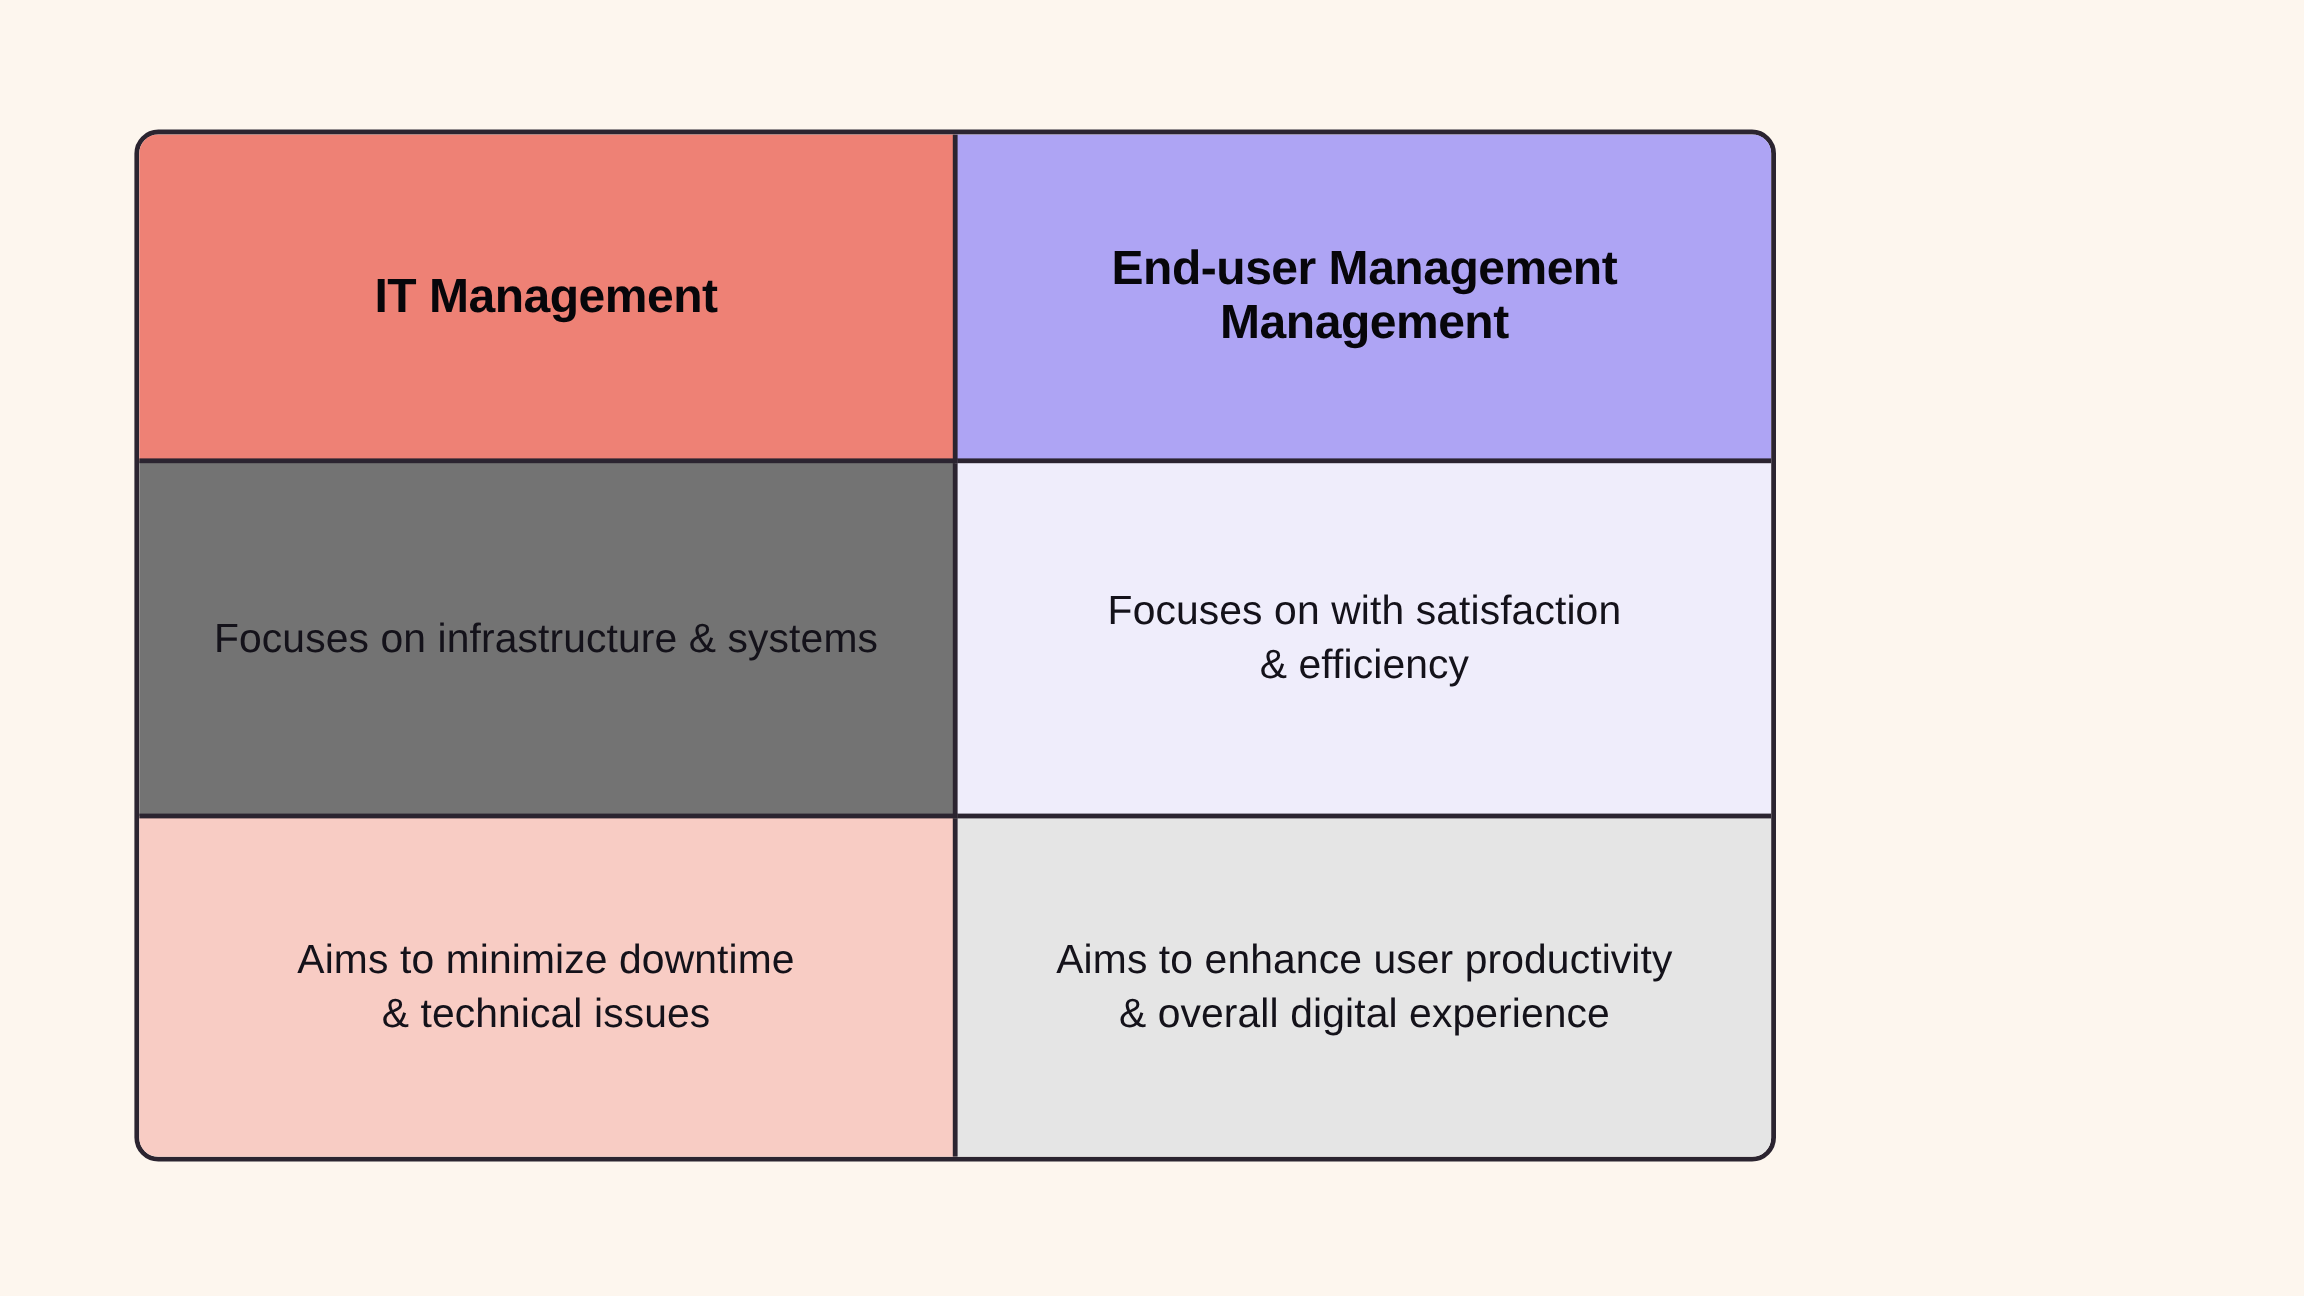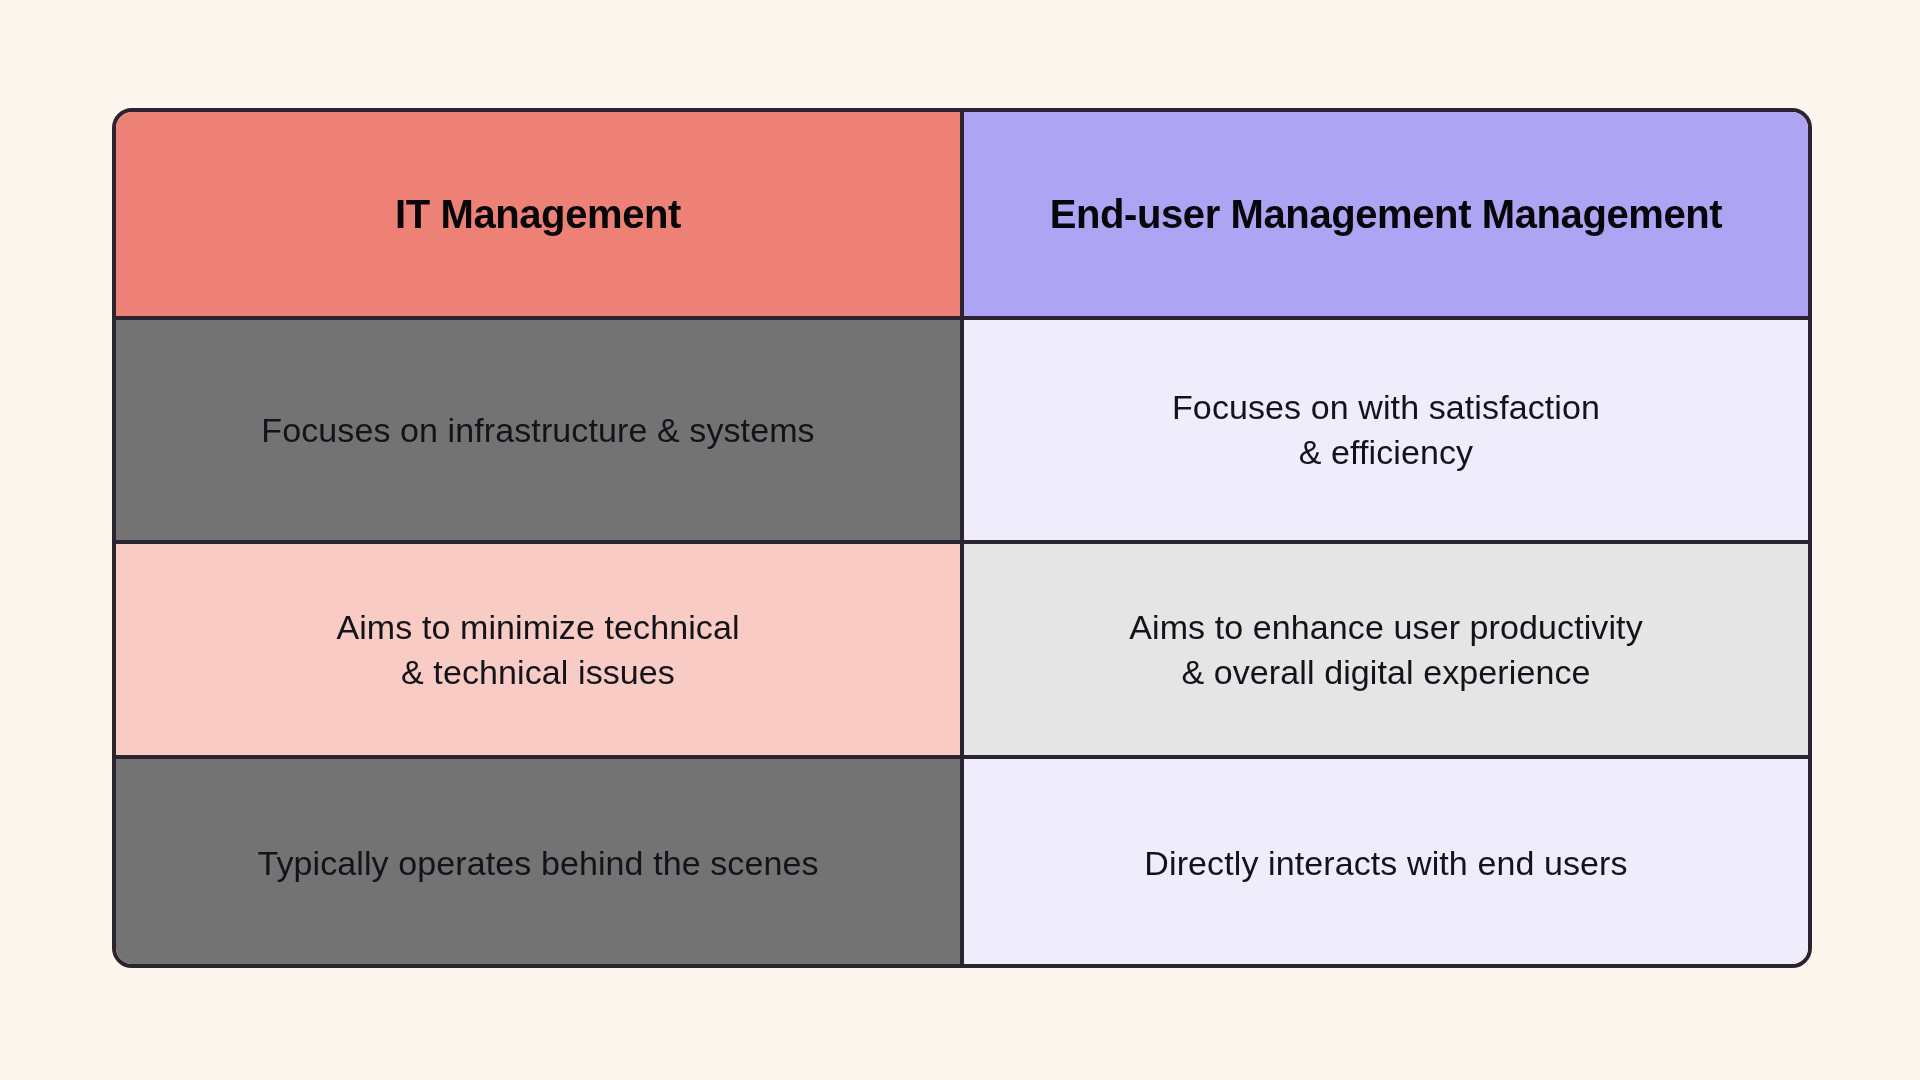--- a/index.html
+++ b/index.html
@@ -18,21 +18,21 @@
     position: relative;
     width: 1920px;
     height: 1080px;
   }
 
   
   .table-wrap {
     position: absolute;
     left: 112px;
     top: 108px;
-    width: 1700px;
+    width: 1368px;
     height: 860px;
     box-sizing: border-box;
     border: 4px solid #2B2430;
     border-radius: 20px;
     overflow: hidden;
     background: #FDF6EE;
   }
 
   .ctable {
     width: 100%;
@@ -113,37 +113,27 @@
 
         </td>
         <td class="cell tint-right-light">
           <span class="cell-line">Focuses on with satisfaction</span>
           <span class="cell-line">&amp; efficiency</span>
         </td>
       </tr>
 
       <tr class="row-b">
         <td class="cell tint-left-deep">
-          <span class="cell-line">Aims to minimize technical</span>
+          <span class="cell-line">Aims to minimize downtime</span>
           <span class="cell-line">&amp; technical issues</span>
         </td>
         <td class="cell tint-right-deep">
           <span class="cell-line">Aims to enhance user productivity</span>
           <span class="cell-line">&amp; overall digital experience</span>
         </td>
       </tr>
 
-      <tr class="row-c">
-        <td class="cell tint-left-light">
-          <span class="cell-line">Typically operates behind the scenes</span>
-
-        </td>
-        <td class="cell tint-right-light">
-          <span class="cell-line">Directly interacts with end users</span>
-
-        </td>
-      </tr>
 
     </tbody>
       </table>
   </div>
 
 </div>
 
 </body></html>

